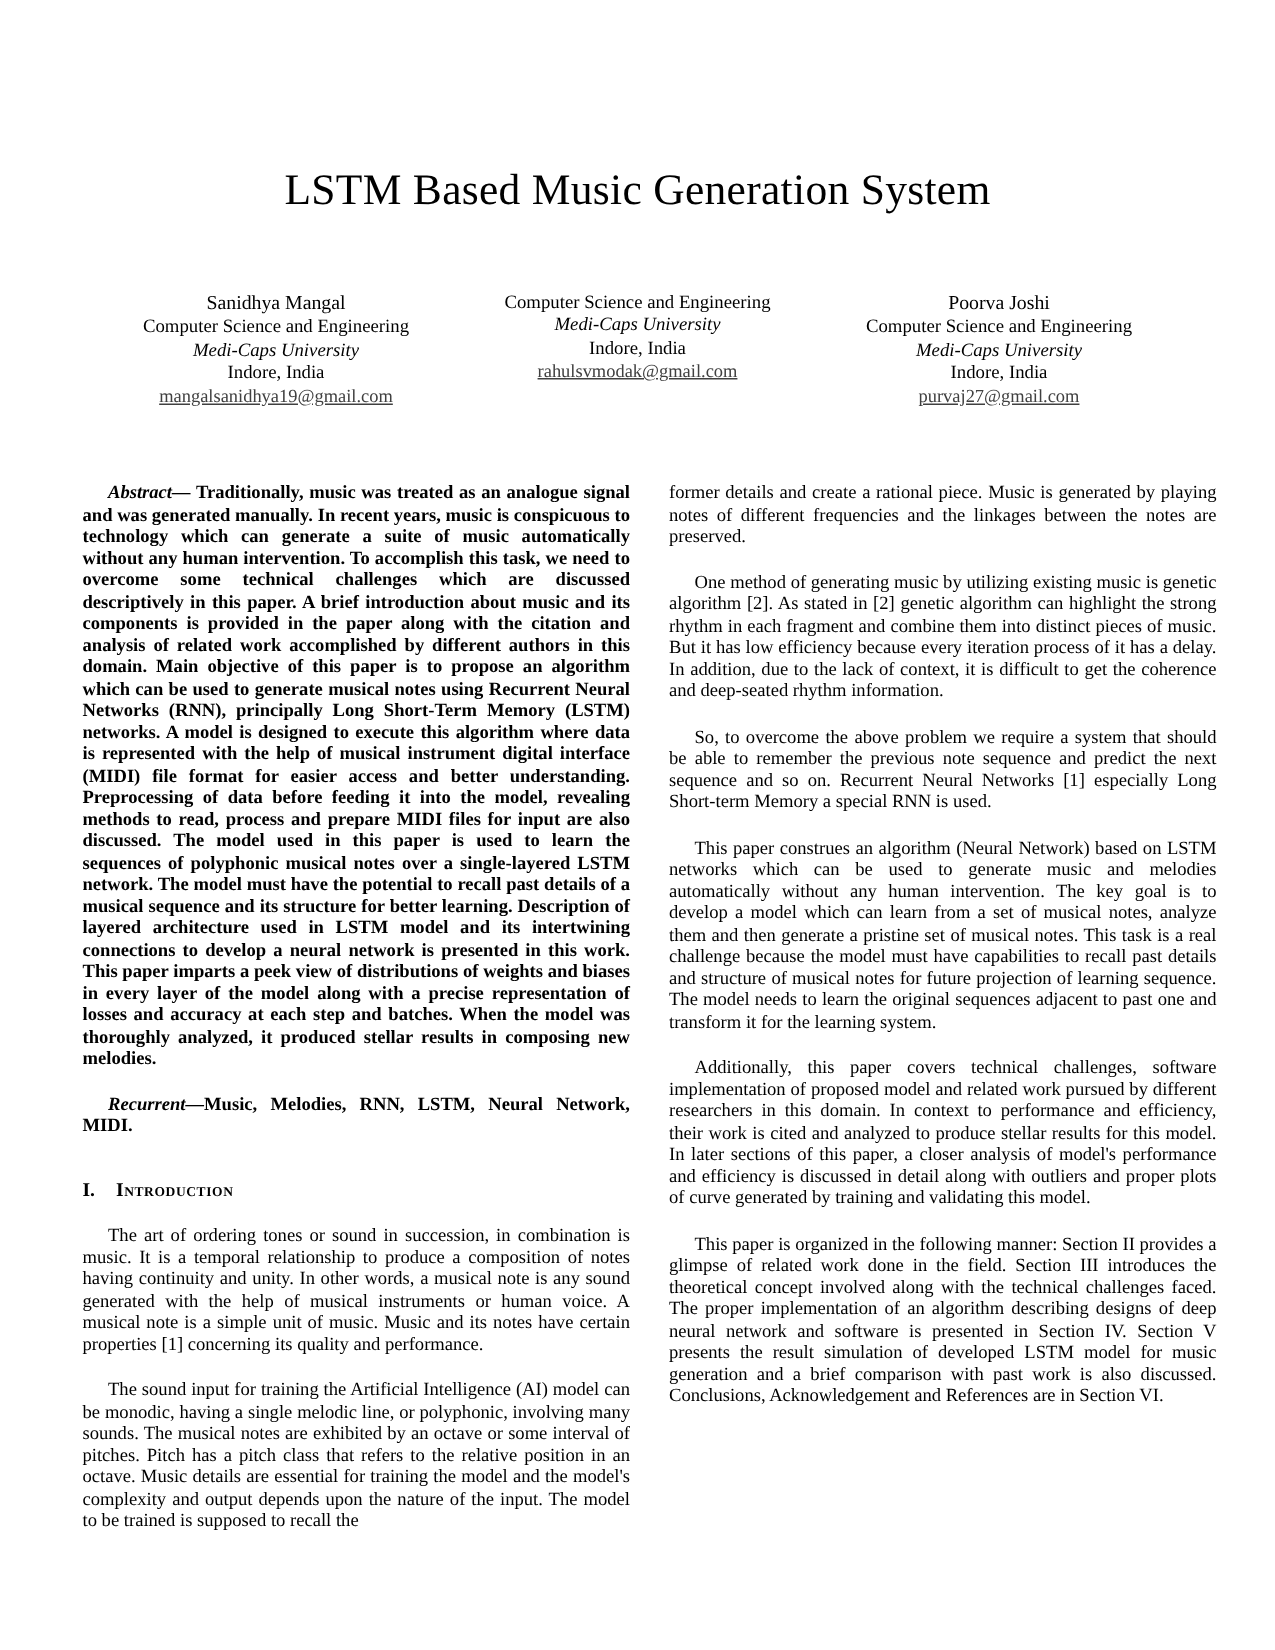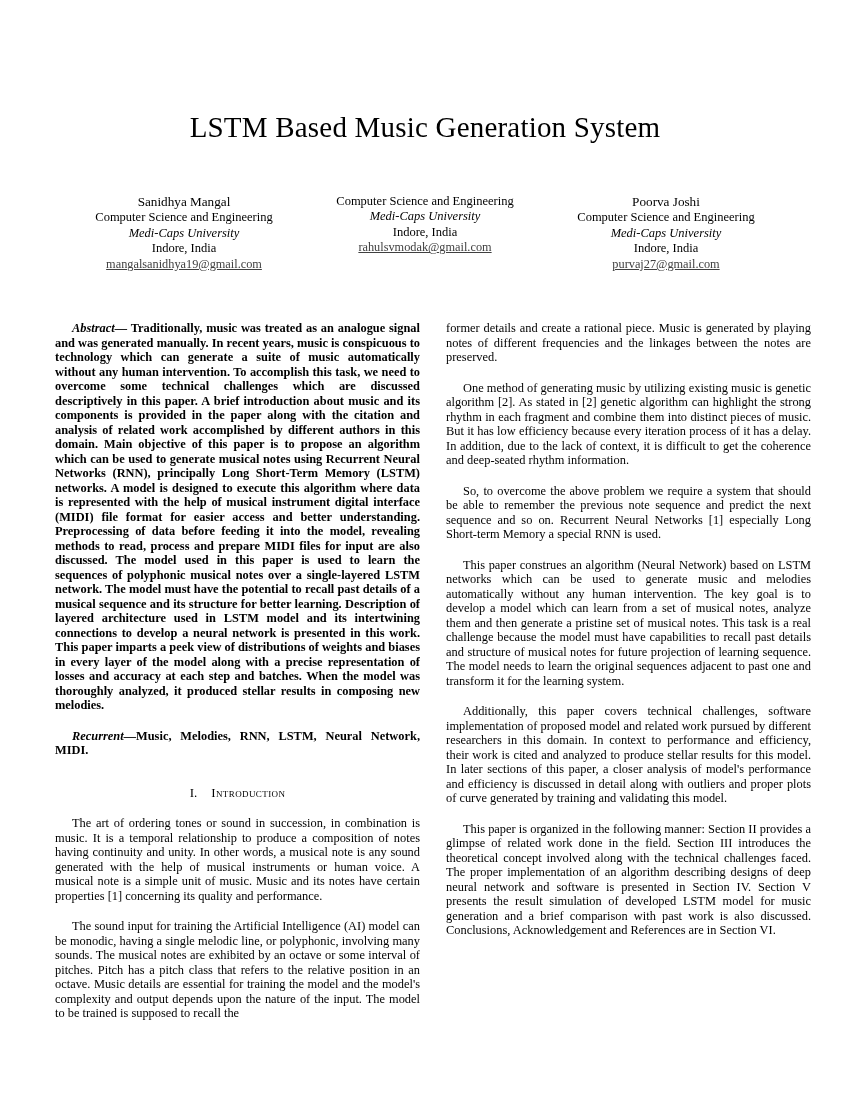--- a/index.html
+++ b/index.html
@@ -58,23 +58,22 @@
   .col.left { margin-right: 26px; }
   .col p { margin: 16px 0 7px 0; }
   .col p.indent { text-indent: 17px; }
   .col p.noindent { text-indent: 0; }
   .abstract { font-weight: 700; }
   .abstract .lead { font-style: italic; }
   .keywords { font-weight: 700; }
   .keywords .lead { font-style: italic; }
   .section-heading {
     margin: 28px 0 8px 0;
-    text-align: center;
     font-size: 13px;
-    font-weight: 400;
+    font-weight: 700;
   }
   .section-heading .sec-num { margin-right: 14px; }
   .section-heading .sec-title { font-variant: small-caps; letter-spacing: 0.4px; }
 </style>
 </head>
 <body>
 
 <div class="page">
 
   <h1 class="title">LSTM Based Music Generation System</h1>

